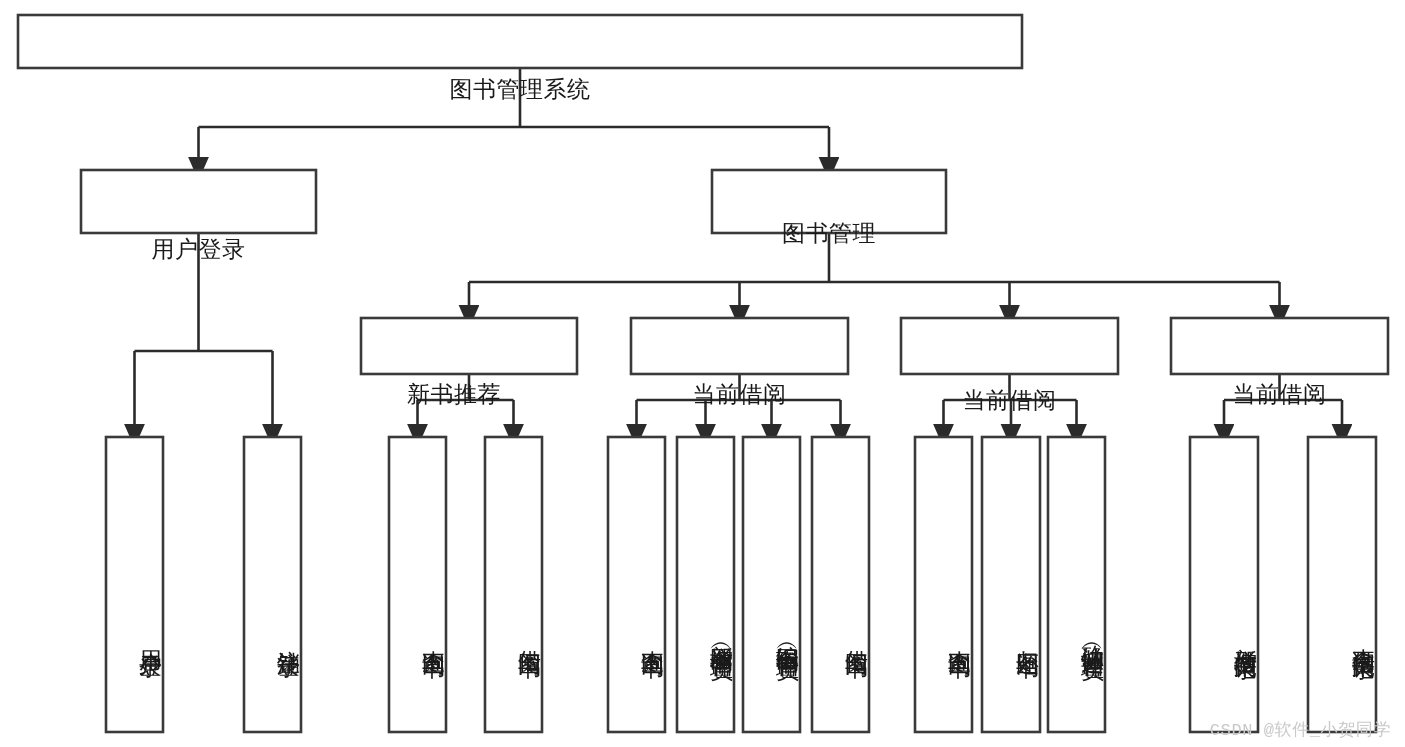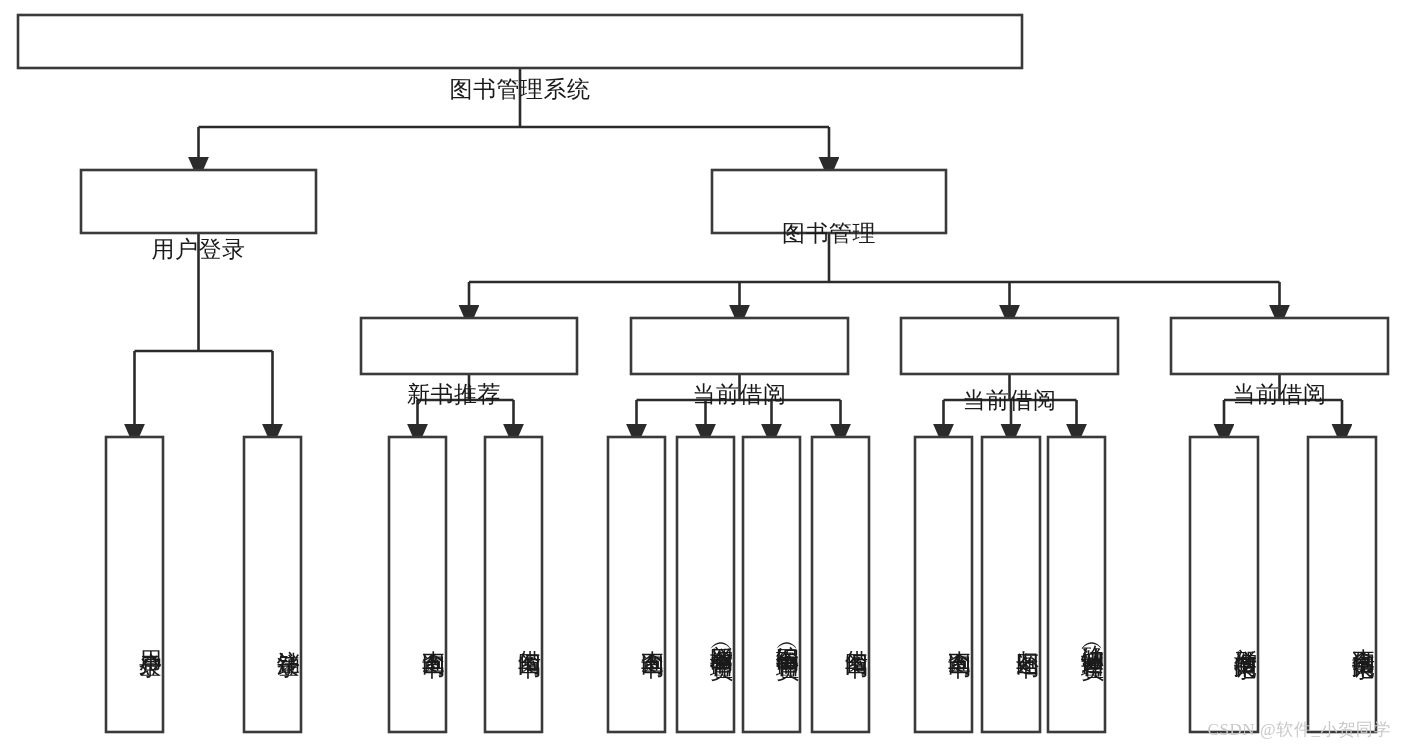--- a/index.html
+++ b/index.html
@@ -63,21 +63,21 @@
     justify-content: center;
     padding-top: 6px;
     box-sizing: border-box;
   }
   .watermark {
     position: absolute;
     right: 14px;
     bottom: 6px;
     font-size: 17px;
     color: #c9c9c9;
-    font-family: Liberation Serif, serif;
+    font-family: Liberation Mono, monospace;
     letter-spacing: 0.6px;
     white-space: nowrap;
   }
 </style>
 </head>
 <body>
 
 <div id="canvas">
 
   <svg class="diagram" viewBox="0 0 1405 747">

